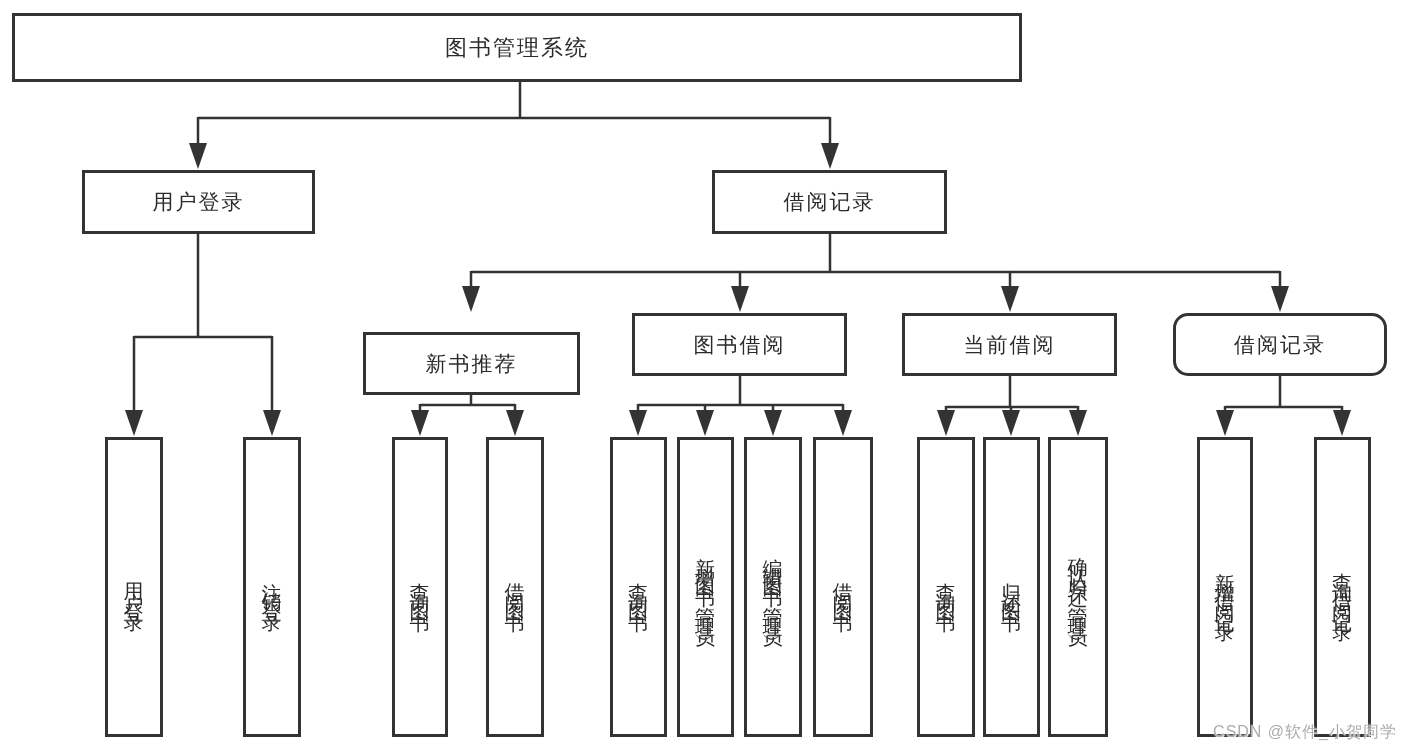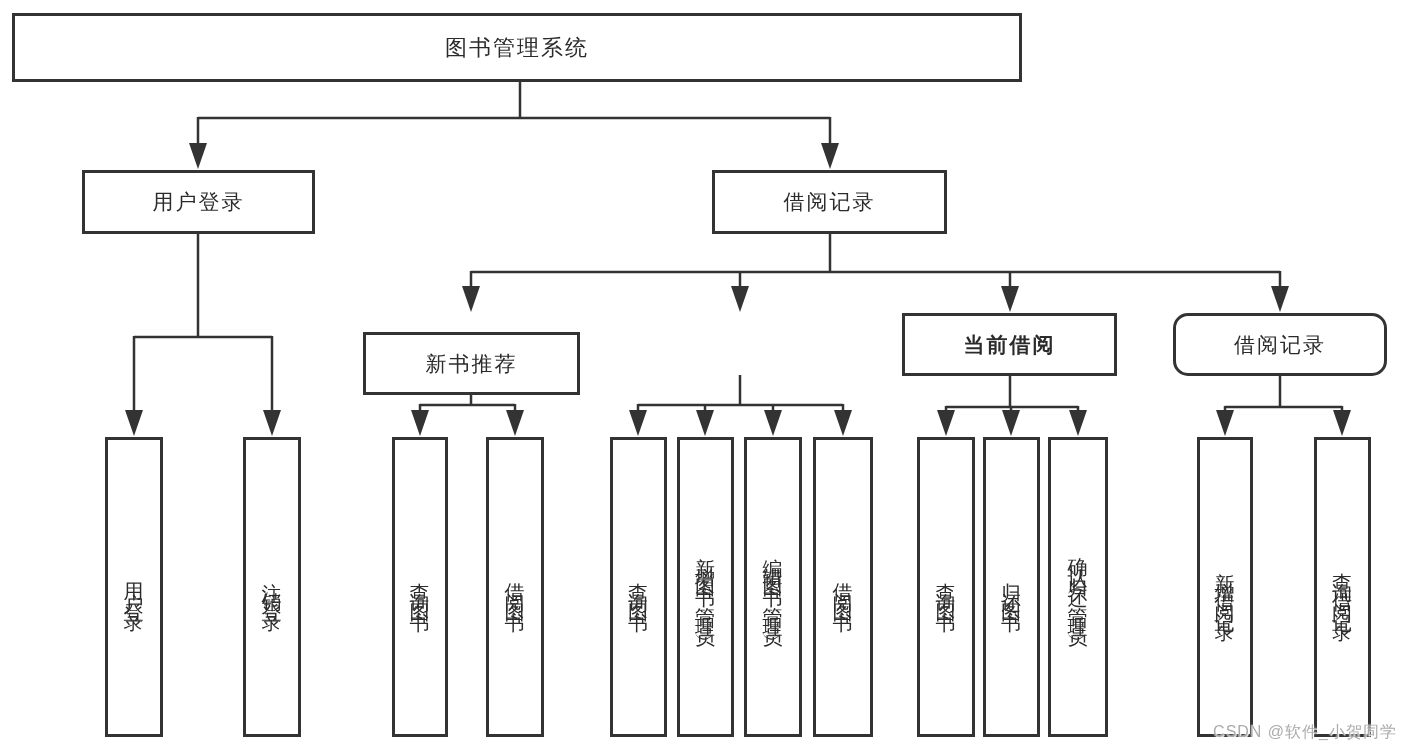--- a/index.html
+++ b/index.html
@@ -129,21 +129,24 @@
   <div class="node h" style="left:82px;top:170px;width:233px;height:64px;">
     <span>用户登录</span>
   </div>
   <div class="node h" style="left:712px;top:170px;width:235px;height:64px;">
     <span>借阅记录</span>
   </div>
 
   <div class="node h" style="left:363px;top:332px;width:217px;height:63px;font-family:Liberation Serif, serif;">
     <span>新书推荐</span>
   </div>
-  <div class="node h" style="left:902px;top:313px;width:215px;height:63px;font-weight:bold;">
+  <div class="node h" style="left:632px;top:313px;width:215px;height:63px;">
+    <span>图书借阅</span>
+  </div>
+  <div class="node h" style="left:902px;top:313px;width:215px;height:63px;">
     <span>当前借阅</span>
   </div>
   <div class="node h" style="left:1173px;top:313px;width:214px;height:63px;border-radius:15px;">
     <span>借阅记录</span>
   </div>
 
   <div class="node v" style="left:105px;top:437px;width:58px;height:300px;">
     <span>用户登录</span>
   </div>
   <div class="node v" style="left:243px;top:437px;width:58px;height:300px;">

